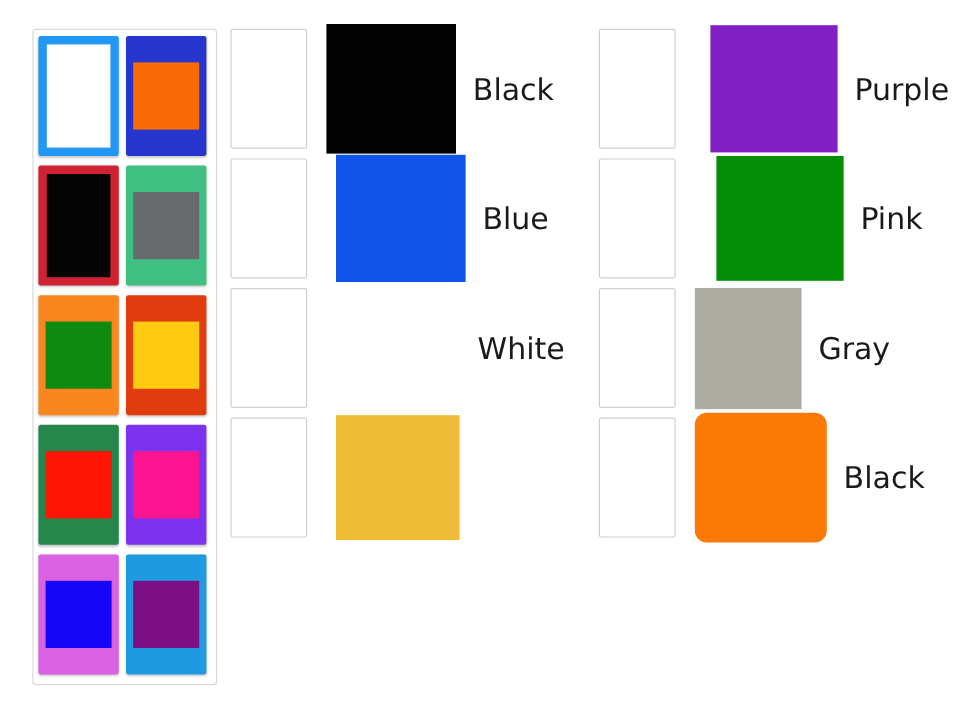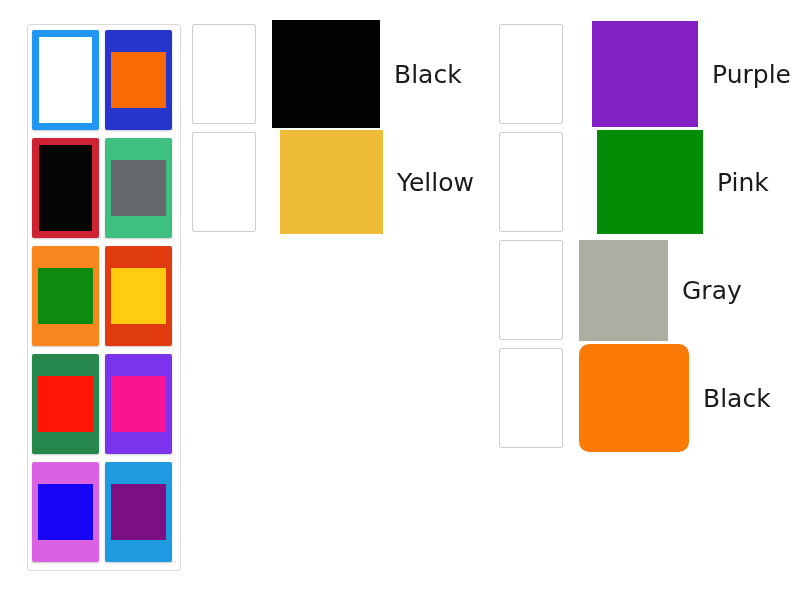--- a/index.html
+++ b/index.html
@@ -135,22 +135,31 @@
     </div>
 
   <div class="col" id="col-left">
       <div class="match-row">
         <div class="drop-box"></div>
         <div class="swatch" style="width: 108px; height: 108px; background: rgb(3, 3, 3); border-radius: 0px; margin-left: 16px;"></div>
         <div class="row-label">Black</div>
       </div>
       <div class="match-row">
         <div class="drop-box"></div>
+        <div class="swatch" style="width: 108px; height: 106px; background: rgb(17, 85, 232); border-radius: 0px; margin-left: 24px;"></div>
+        <div class="row-label">Blue</div>
+      </div>
+      <div class="match-row">
+        <div class="drop-box"></div>
+        <div class="swatch" style="width: 104px; height: 100px; background: rgb(255, 255, 255); border-radius: 0px; margin-left: 24px;"></div>
+        <div class="row-label">White</div>
+      </div>
+      <div class="match-row">
+        <div class="drop-box"></div>
         <div class="swatch" style="width: 103px; height: 104px; background: rgb(239, 188, 56); border-radius: 0px; margin-left: 24px;"></div>
-        <div class="row-label">Yellow</div>
       </div>
     </div>
   <div class="col" id="col-right">
       <div class="match-row">
         <div class="drop-box"></div>
         <div class="swatch" style="width: 106px; height: 106px; background: rgb(131, 32, 196); border-radius: 0px; margin-left: 29px;"></div>
         <div class="row-label">Purple</div>
       </div>
       <div class="match-row">
         <div class="drop-box"></div>

